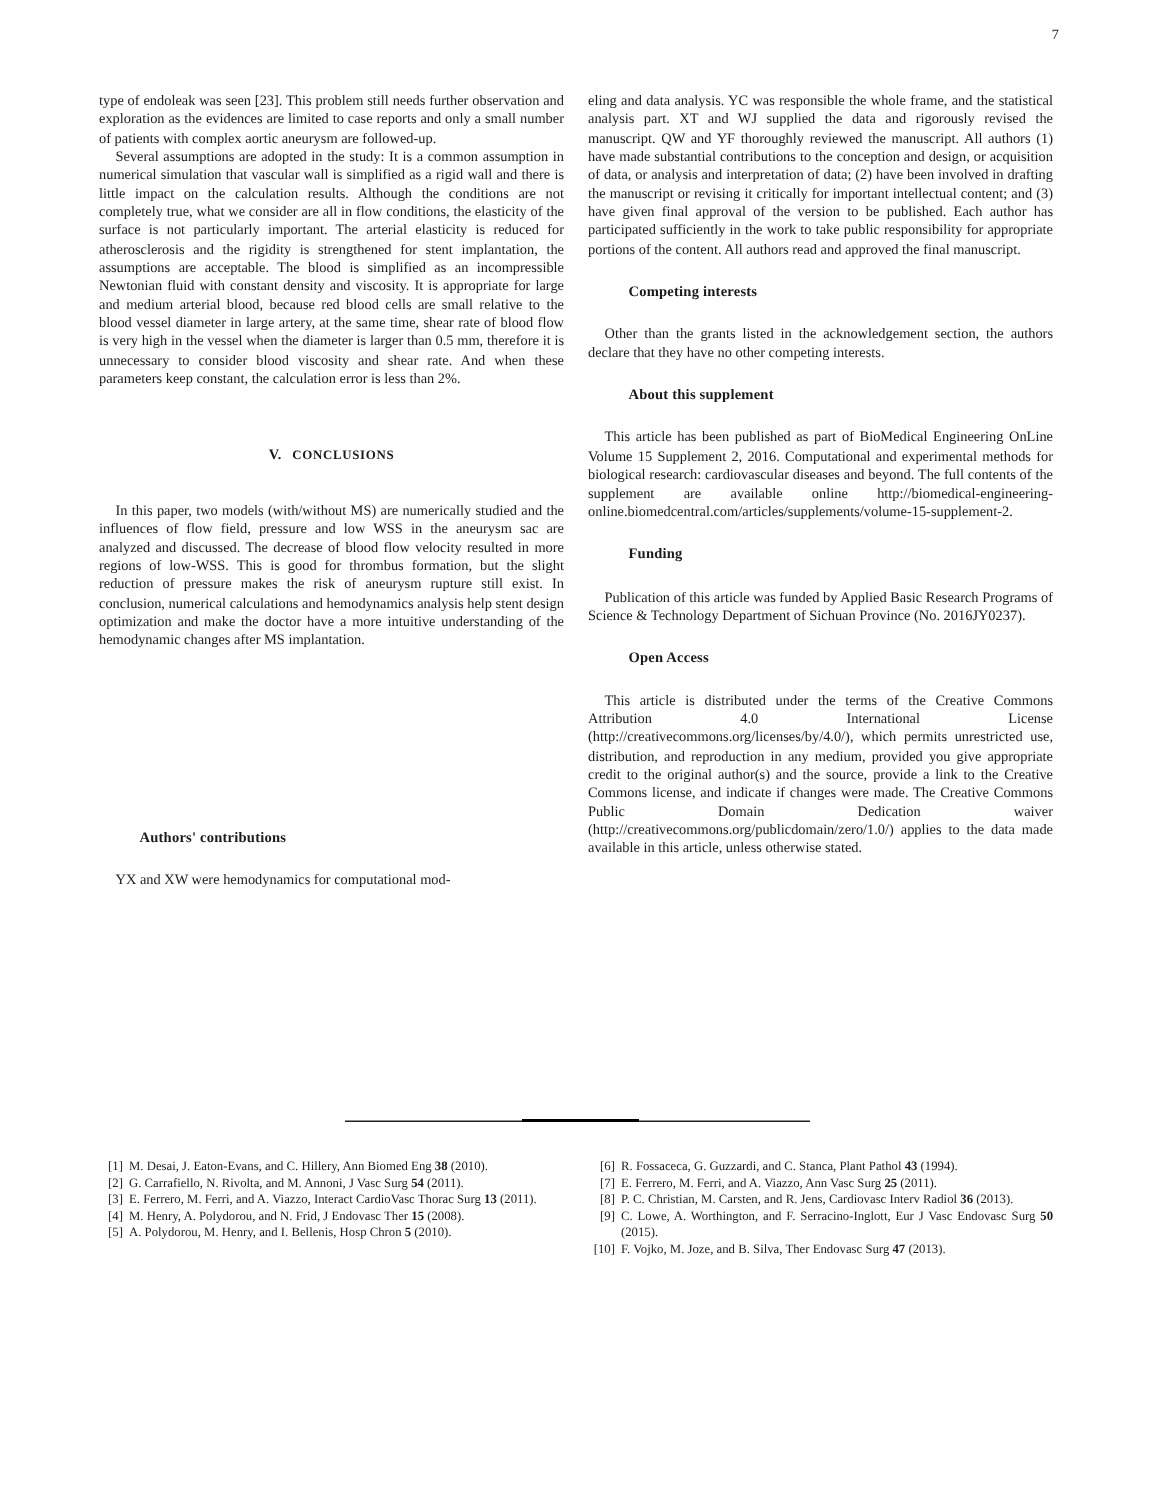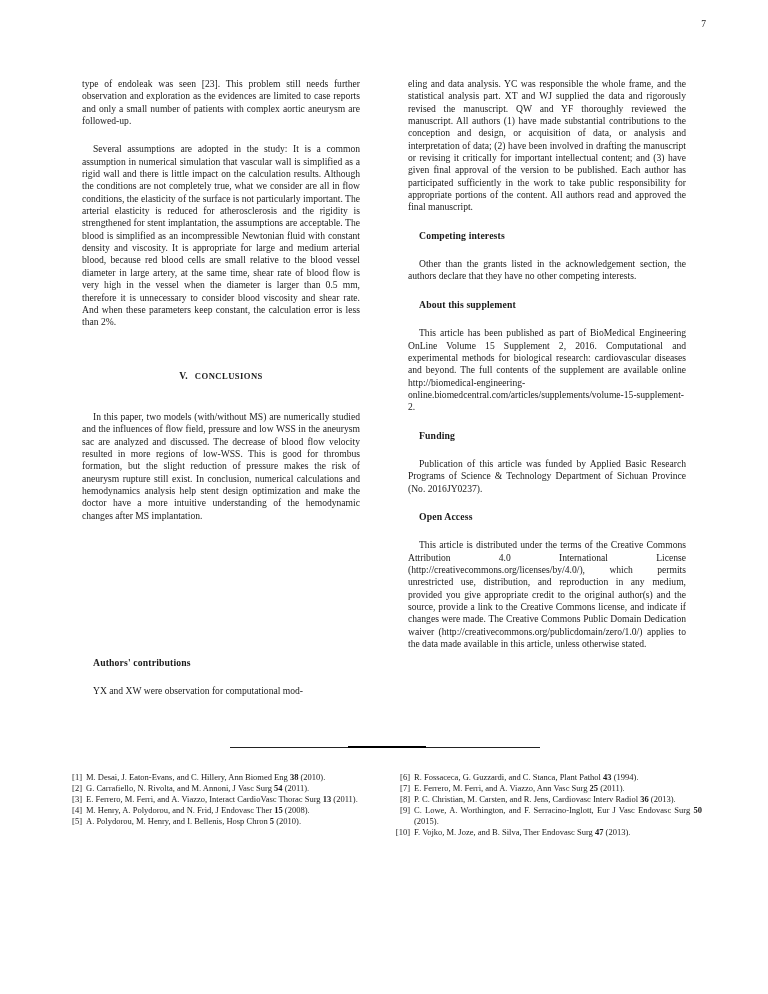--- a/index.html
+++ b/index.html
@@ -41,34 +41,34 @@
     width: 636px;
     display: flex;
     gap: 16px;
     align-items: flex-start;
   }
   .col {
     width: 310px;
   }
 
   p {
-    margin: 16px;
+    margin: 0;
     font-size: 9.6px;
     line-height: 12.35px;
     text-align: justify;
     text-justify: inter-word;
     hyphens: manual;
     -webkit-hyphens: manual;
   }
   p.ind { text-indent: 11px; }
   p.noind { text-indent: 0; }
 
   
   .sec-head {
-    margin: 0;
+    margin: 12px;
     text-align: center;
     font-weight: bold;
     font-size: 9.6px;
     line-height: 12.35px;
     letter-spacing: 0.35px;
   }
   .sec-head .numeral {
     letter-spacing: 0.3px;
     padding-right: 7px;
   }
@@ -174,21 +174,21 @@
 
       <p class="ind">In this paper, two models (with/without MS) are numerically studied and the influences of flow field, pressure and low WSS in the aneurysm sac are analyzed and discussed. The decrease of blood flow velocity resulted in more regions of low-WSS. This is good for thrombus formation, but the slight reduction of pressure makes the risk of aneurysm rupture still exist. In conclusion, numerical calculations and hemodynamics analysis help stent design optimization and make the doctor have a more intuitive understanding of the hemodynamic changes after MS implantation.</p>
 
       <div class="gap-before-sec"></div>
 
 
       <div class="gap-authors"></div>
 
       <div class="sub-head">Authors' contributions</div>
 
-      <p class="ind">YX and XW were observation for computational mod-</p>
+      <p class="ind">YX and XW were hemodynamics for computational mod-</p>
 
     </div>
 
     <div class="col">
 
       <p class="noind">eling and data analysis. YC was responsible the whole frame, and the statistical analysis part. XT and WJ supplied the data and rigorously revised the manuscript. QW and YF thoroughly reviewed the manuscript. All authors (1) have made substantial contributions to the conception and design, or acquisition of data, or analysis and interpretation of data; (2) have been involved in drafting the manuscript or revising it critically for important intellectual content; and (3) have given final approval of the version to be published. Each author has participated sufficiently in the work to take public responsibility for appropriate portions of the content. All authors read and approved the final manuscript.</p>
 
       <div class="sub-head">Competing interests</div>
       <p class="ind">Other than the grants listed in the acknowledgement section, the authors declare that they have no other competing interests.</p>
 

